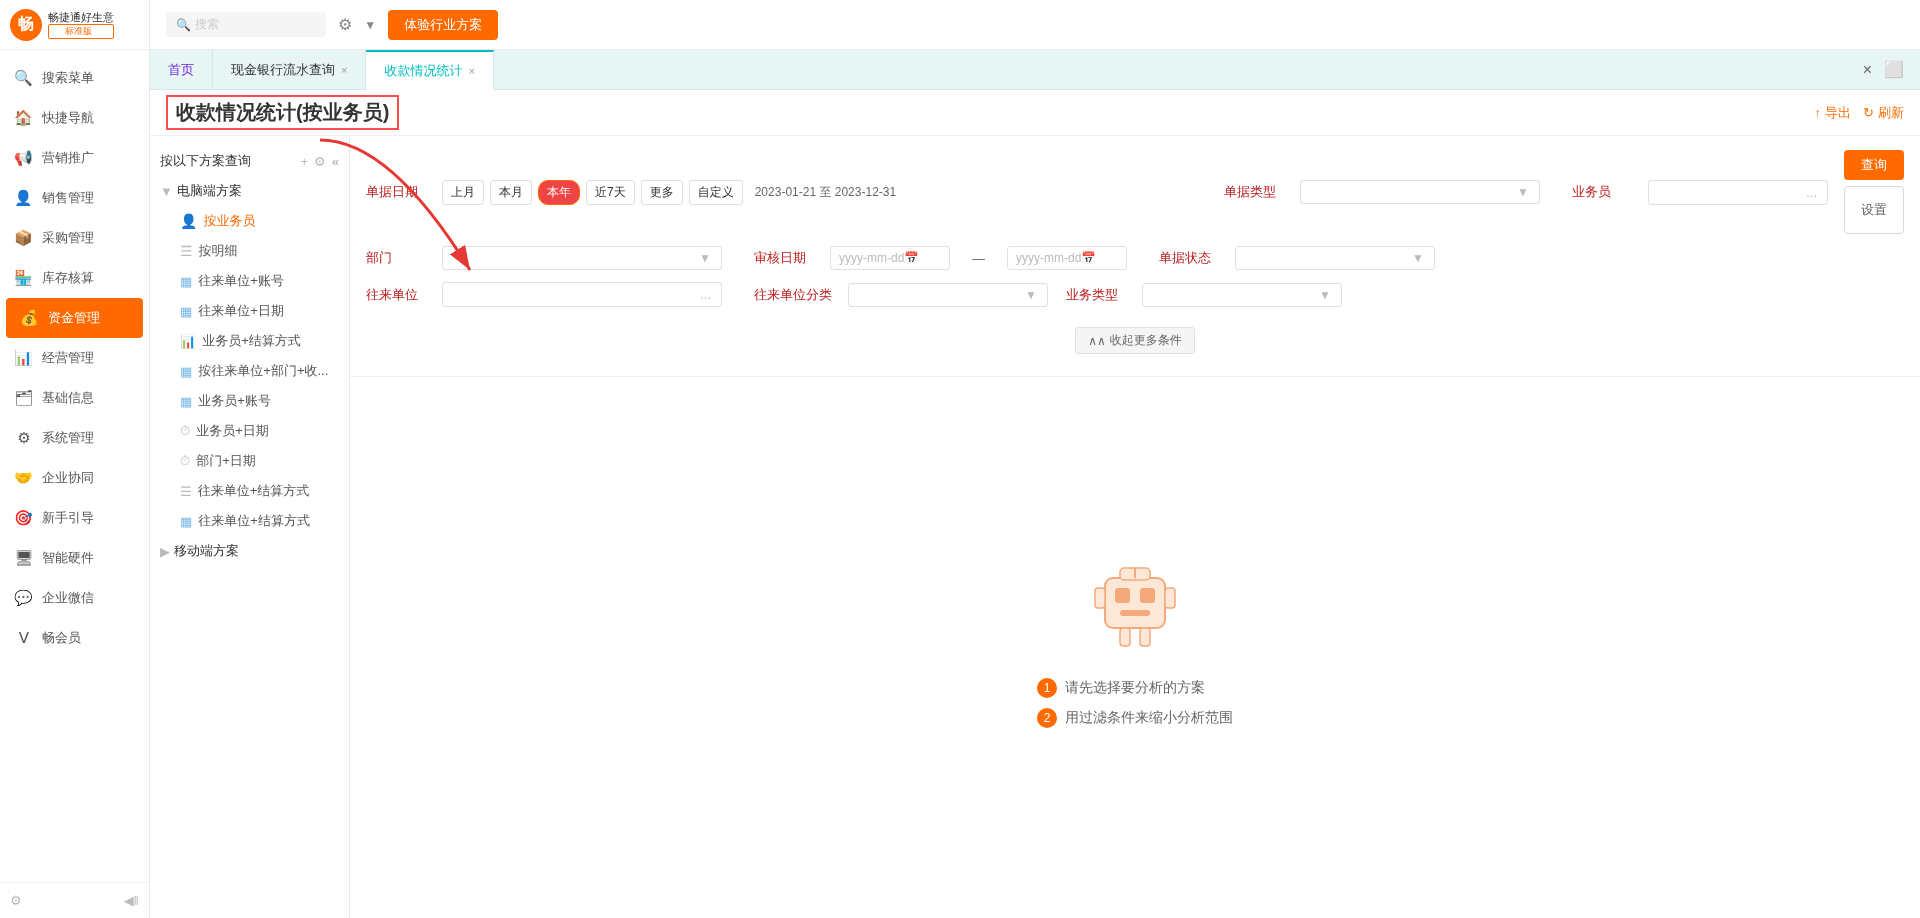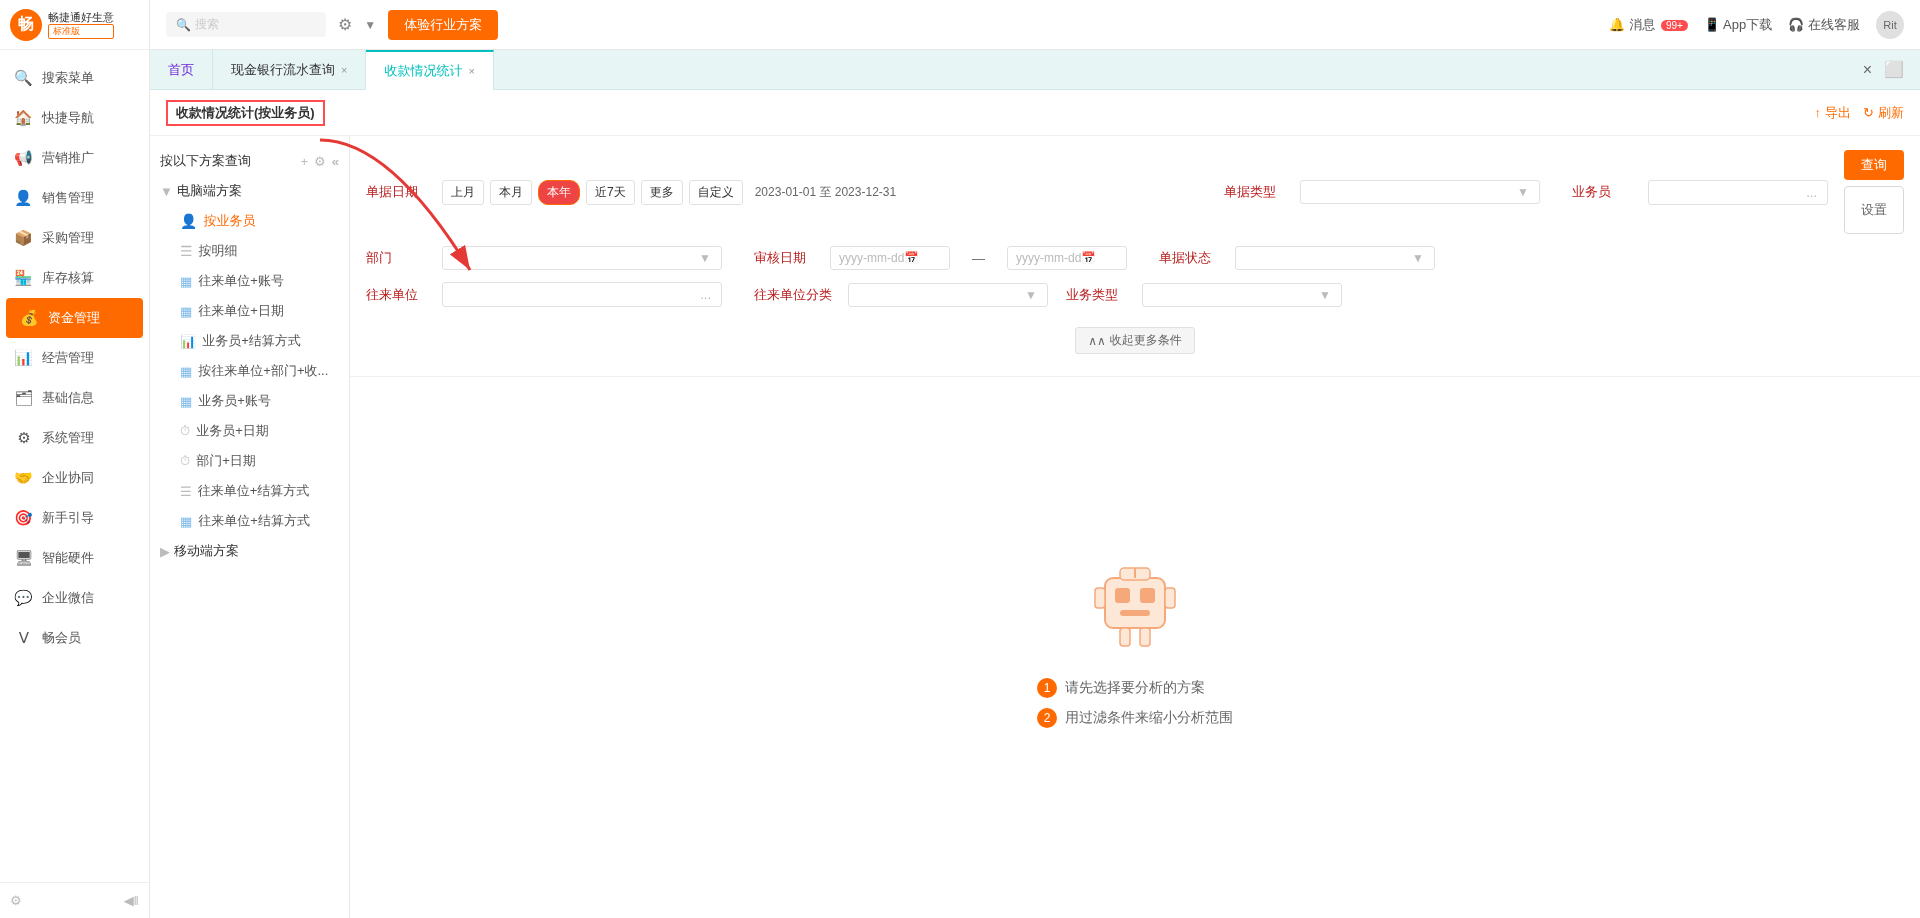--- a/index.html
+++ b/index.html
@@ -3,21 +3,21 @@
   <meta charset="utf-8">
   <style>
     * { margin: 0; padding: 0; box-sizing: border-box; }
     body { font-family: 'Microsoft YaHei', Arial, sans-serif; font-size: 13px; background: #f5f5f5; width: 1920px; height: 918px; overflow: hidden; display: flex; }
 
     
     .sidebar { width: 150px; background: #fff; border-right: 1px solid #e8e8e8; display: flex; flex-direction: column; height: 918px; }
     .sidebar-logo { height: 50px; background: #fff; display: flex; align-items: center; padding: 0 10px; border-bottom: 1px solid #f0f0f0; }
     .logo-icon { width: 32px; height: 32px; background: #ff6a00; border-radius: 50%; display: flex; align-items: center; justify-content: center; color: #fff; font-size: 16px; font-weight: bold; margin-right: 6px; }
     .logo-text { font-size: 11px; color: #333; line-height: 1.3; }
-    .logo-badge { font-size: 9px; color: #ff6a00; border: 1px solid #ff6a00; border-radius: 2px; padding: 0 4px; }
+    .logo-badge { font-size: 9px; color: #ff6a00; border: 1px solid #ff6a00; border-radius: 2px; padding: 0 16px; }
     .sidebar-nav { flex: 1; overflow-y: auto; padding: 8px 0; }
     .nav-item { display: flex; align-items: center; padding: 10px 14px; cursor: pointer; color: #555; font-size: 13px; }
     .nav-item.active { background: #ff6a00; color: #fff; border-radius: 4px; margin: 0 6px; }
     .nav-item .nav-icon { width: 20px; height: 20px; margin-right: 8px; display: flex; align-items: center; justify-content: center; font-size: 15px; }
     .sidebar-bottom { padding: 10px; border-top: 1px solid #f0f0f0; display: flex; align-items: center; justify-content: space-between; }
 
     
     .main { flex: 1; display: flex; flex-direction: column; height: 918px; }
 
     
@@ -177,36 +177,20 @@
   <div class="topbar">
     <div class="topbar-left">
       <div class="topbar-search">
         <span>🔍</span>
         <span style="color:#ccc;font-size:12px;">搜索</span>
       </div>
       <span style="color:#888;font-size:16px;cursor:pointer;">⚙</span>
       <span style="color:#888;font-size:12px;cursor:pointer;">▼</span>
       <button class="topbar-btn-orange">体验行业方案</button>
     </div>
-    <div class="topbar-right">
-      <span style="cursor:pointer;">
-        <span>🔔</span>
-        <span>消息</span>
-        <span class="badge-red">99+</span>
-      </span>
-      <span style="cursor:pointer;">
-        <span>📱</span>
-        <span>App下载</span>
-      </span>
-      <span style="cursor:pointer;">
-        <span>🎧</span>
-        <span>在线客服</span>
-      </span>
-      <div class="user-avatar">Rit</div>
-    </div>
   </div>
 
   <div class="tabbar">
     <div class="tab home">
       <span>首页</span>
     </div>
     <div class="tab">
       <span>现金银行流水查询</span>
       <span class="tab-close">×</span>
     </div>
@@ -214,21 +198,21 @@
       <span>收款情况统计</span>
       <span class="tab-close">×</span>
     </div>
     <div class="tabbar-right">
       <span class="tab-window-btn">×</span>
       <span class="tab-window-btn">⬜</span>
     </div>
   </div>
 
   <div class="page-header">
-    <div class="page-title" style="border:2px solid #ff4d4f;padding:2px 8px;font-size:13px;font-weight:bold;">收款情况统计(按业务员)</div>
+    <div class="page-title" style="border:2px solid #ff4d4f;padding:2px 8px;font-size:20px;font-weight:bold;">收款情况统计(按业务员)</div>
     <div class="page-actions">
       <button class="btn-export">
         <span>↑</span>
         <span>导出</span>
       </button>
       <button class="btn-refresh">
         <span>↻</span>
         <span>刷新</span>
       </button>
     </div>
@@ -314,21 +298,21 @@
         <div class="filter-row">
           <span class="filter-label">单据日期</span>
           <div class="filter-date-group">
             <button class="date-btn">上月</button>
             <button class="date-btn">本月</button>
             <button class="date-btn active">本年</button>
             <button class="date-btn">近7天</button>
             <button class="date-btn">更多</button>
             <button class="date-btn">自定义</button>
             <span class="date-range">
-              <span>2023-01-01</span>
+              <span>2023-01-21</span>
               <span> 至 </span>
               <span>2023-12-31</span>
             </span>
           </div>
           <span style="flex:1"></span>
           <span class="filter-label">单据类型</span>
           <div class="filter-type-select" style="min-width:240px;">
             <span></span>
             <span class="chevron">▼</span>
           </div>

